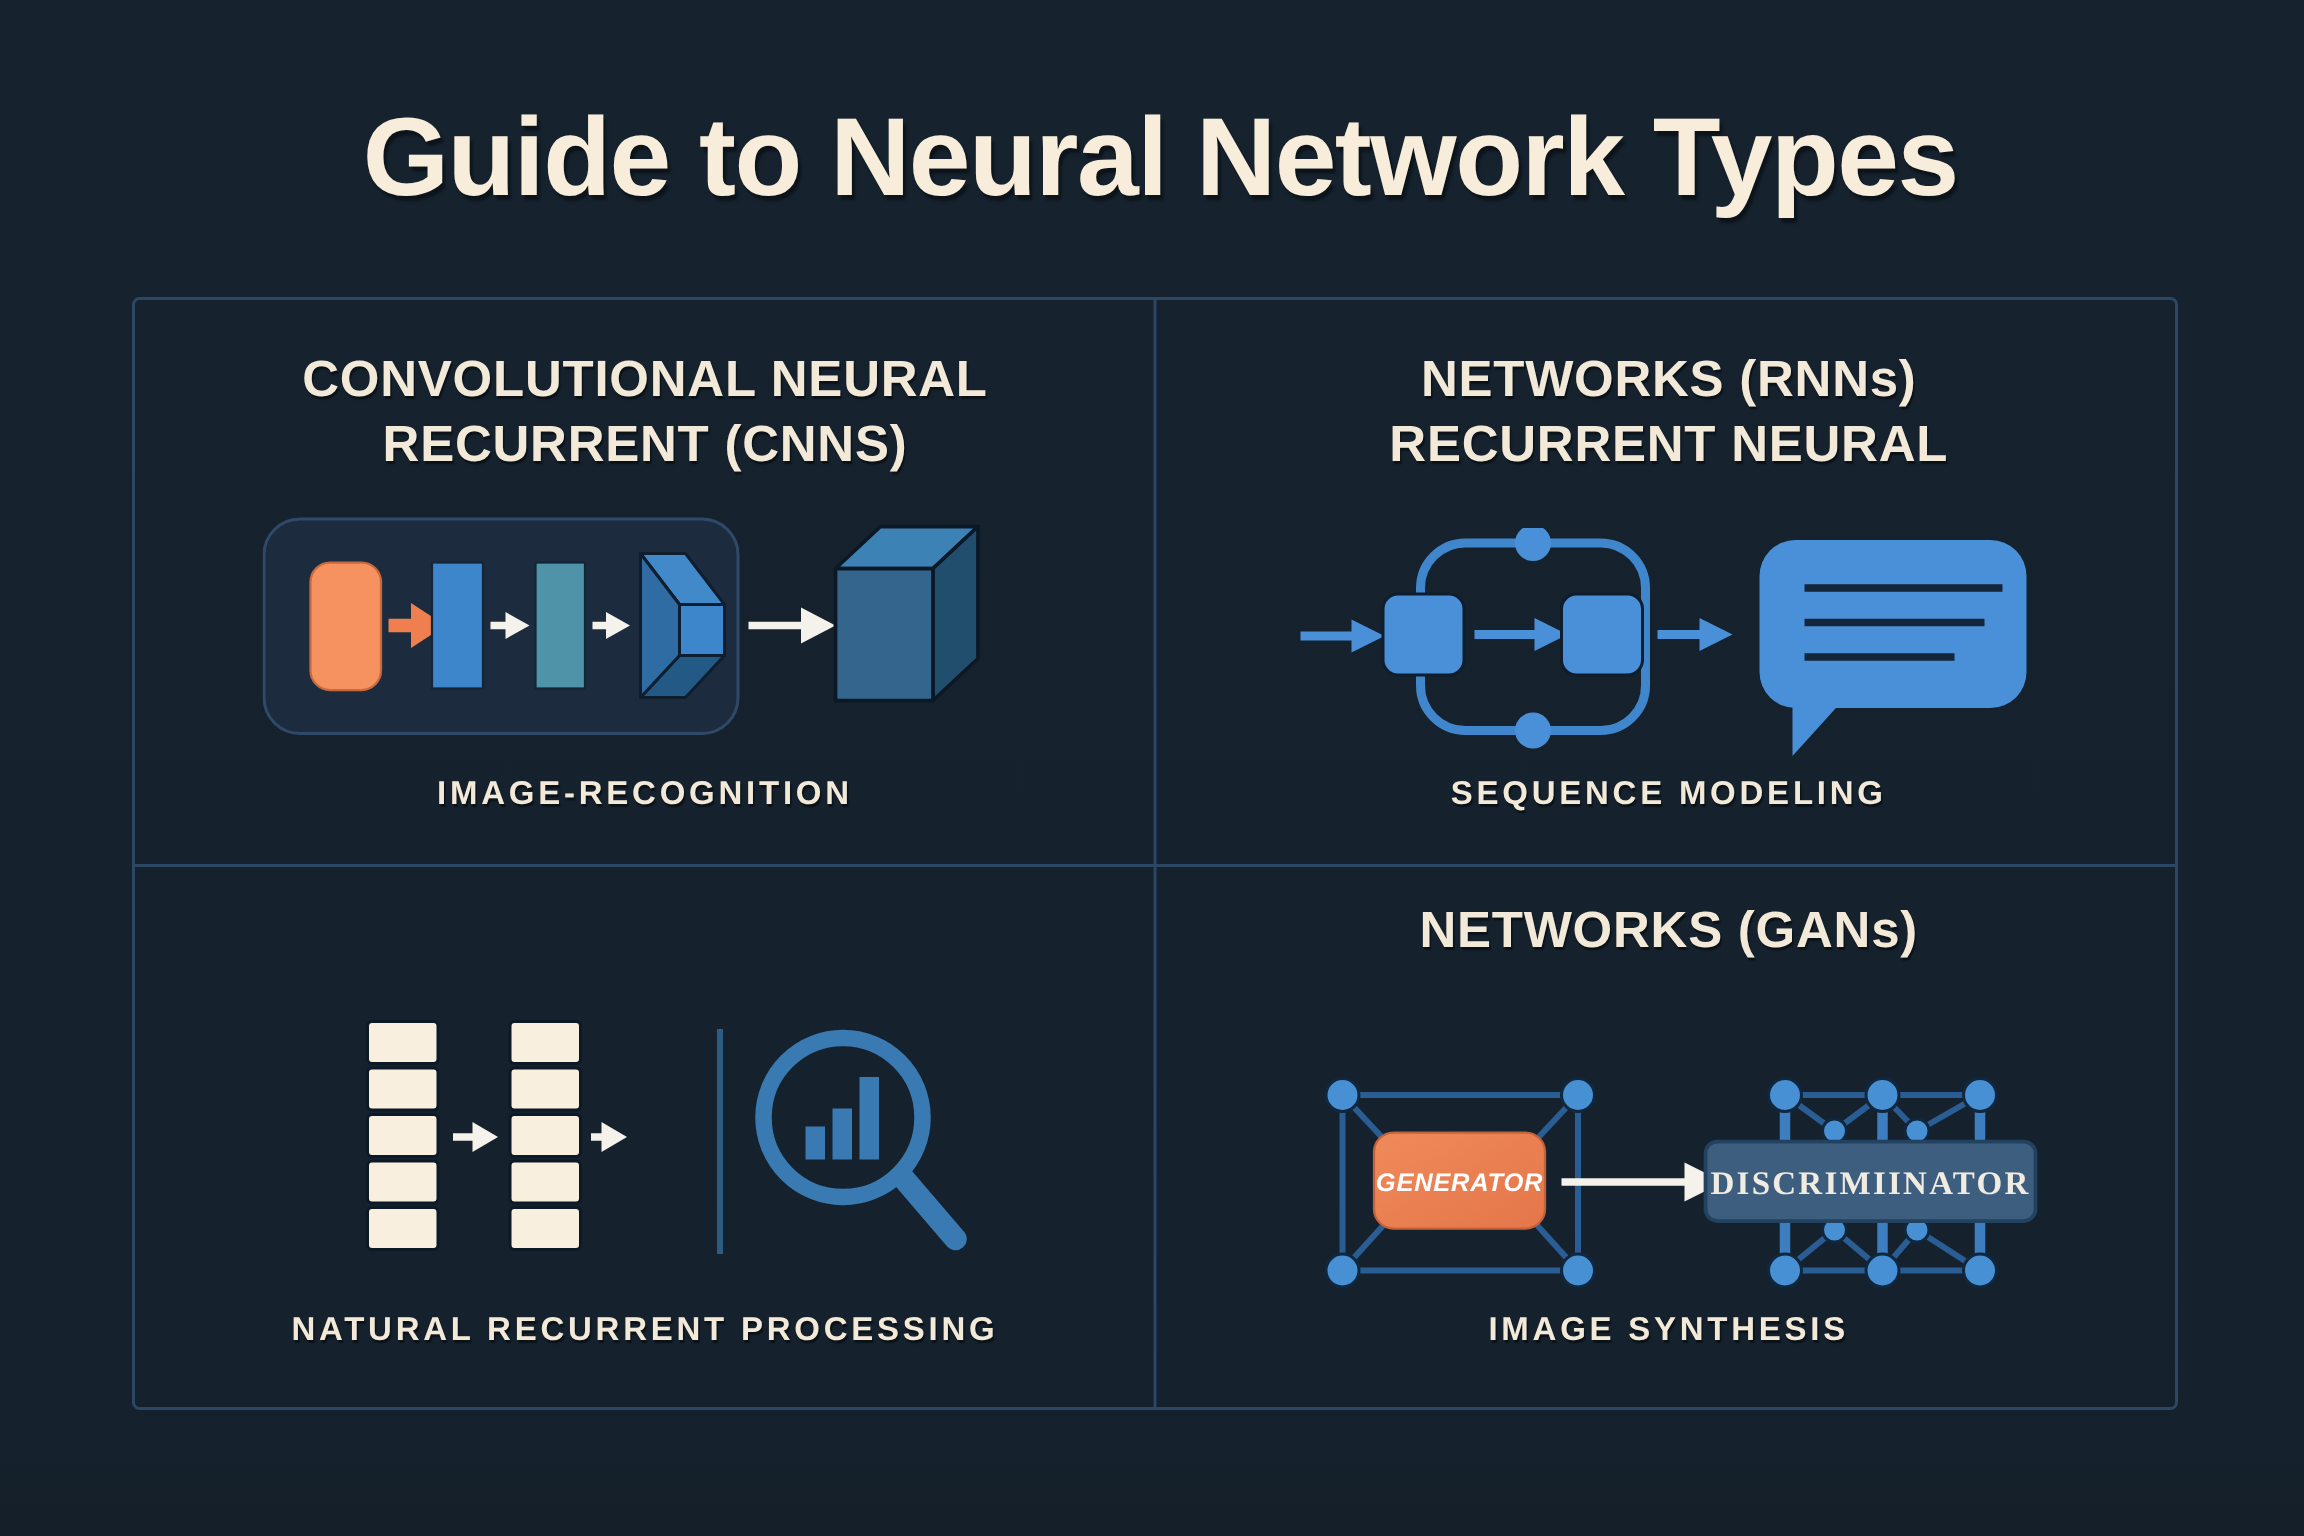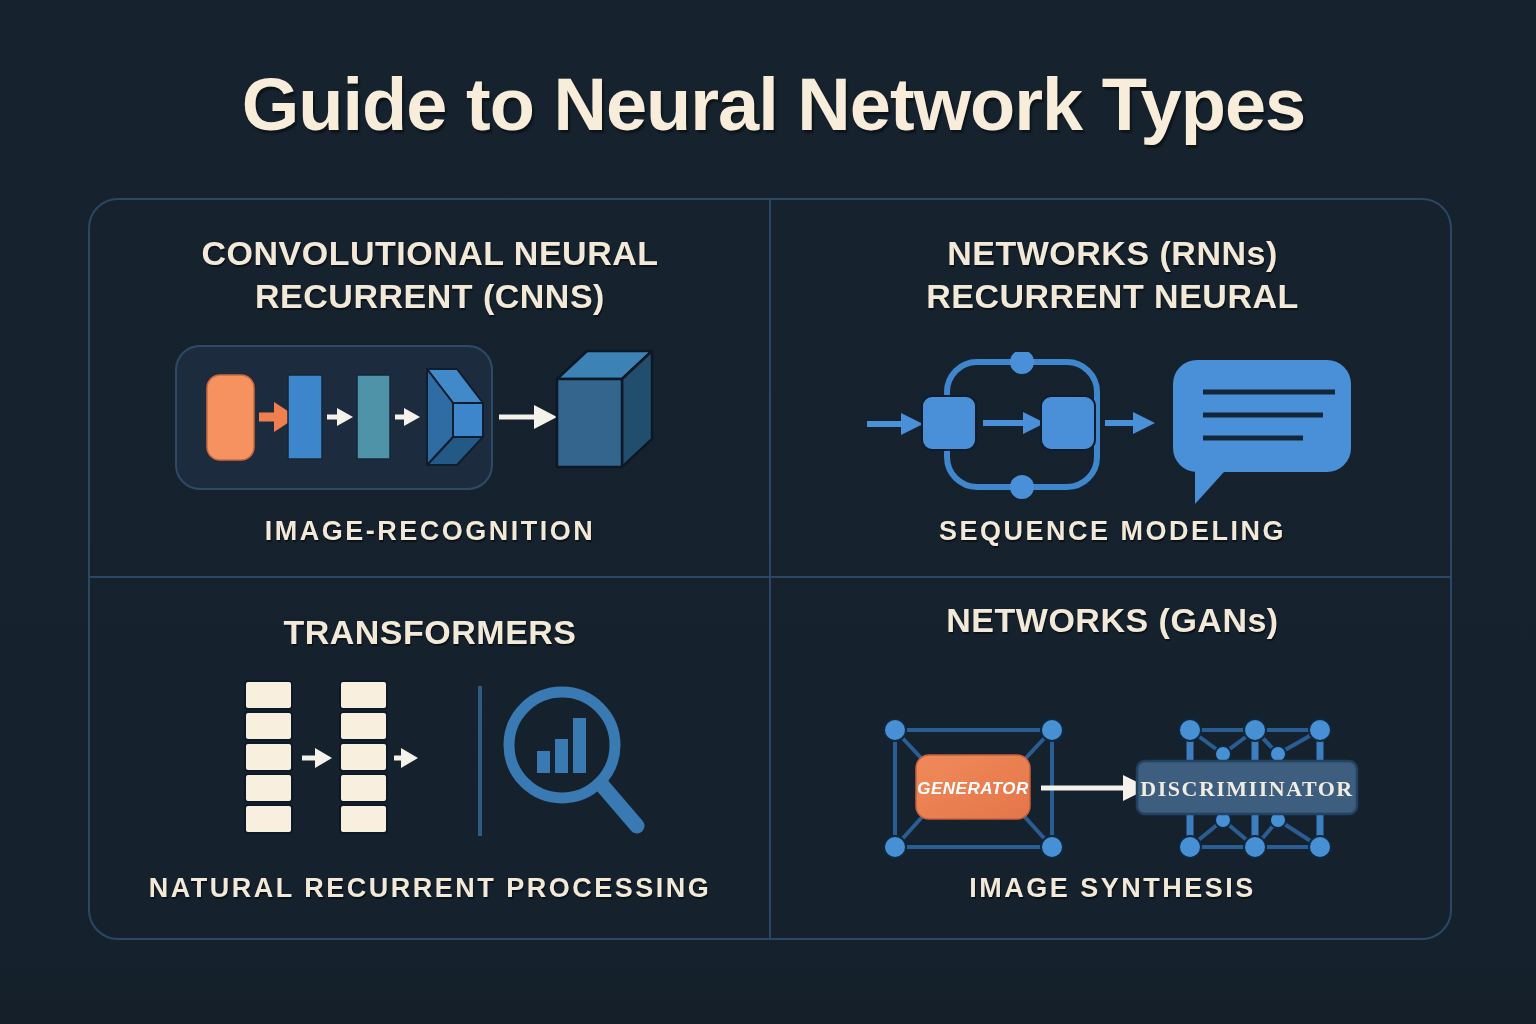--- a/index.html
+++ b/index.html
@@ -9,41 +9,41 @@
     font-family:"Liberation Sans",sans-serif;
     padding-left:11px;
   }
   .title{
     position:absolute;top:62px;left:0;width:100%;margin:0;
     text-align:center;color:#f7edda;font-size:74px;font-weight:bold;
     letter-spacing:-1px;text-shadow:2px 3px 2px rgba(0,0,0,.45);
   }
   .board{
     position:absolute;left:88px;top:198px;width:1364px;height:742px;
-    border:2px solid #2b4764;border-radius:30px;box-sizing:border-box;
+    border:2px solid #2b4764;border-radius:5px;box-sizing:border-box;
   }
   .vdiv{position:absolute;left:679px;top:0;width:2px;height:100%;background:#2b4764;}
   .hdiv{position:absolute;left:0;top:376px;width:100%;height:2px;background:#2b4764;}
   .quad{position:absolute;}
   .q1{left:0;top:0;width:680px;height:377px;}
   .q2{left:681px;top:0;width:683px;height:377px;}
   .q3{left:0;top:378px;width:680px;height:364px;}
   .q4{left:681px;top:378px;width:683px;height:364px;}
   .heading{
     position:absolute;left:0;width:100%;margin:0;text-align:center;
     color:#f3e9d8;font-size:34px;font-weight:bold;line-height:43px;
     letter-spacing:.5px;text-shadow:1px 2px 1px rgba(0,0,0,.5);
   }
   .heading span{display:block;}
   .q1 .heading,.q2 .heading{top:32px;}
   .q3 .heading{top:33px;}
   .q4 .heading{top:21px;}
   .caption{
     position:absolute;left:0;width:100%;text-align:center;
-    color:#f3e9d8;font-size:27px;font-weight:bold;letter-spacing:2.5px;
+    color:#f3e9d8;font-size:22px;font-weight:bold;letter-spacing:2.5px;
     text-shadow:1px 2px 1px rgba(0,0,0,.5);
   }
   .q1 .caption,.q2 .caption{top:316px;}
   .q3 .caption,.q4 .caption{top:295px;}
   .diagram{position:absolute;}
   .svg-cnn{left:85px;top:144px;}
   .svg-rnn{left:94px;top:152px;}
   .svg-trf{left:150px;top:98px;}
   .svg-gan{left:100px;top:130px;}
   .gen-label{font:italic bold 17px "Liberation Sans",sans-serif;fill:#ffffff;letter-spacing:.5px;}
@@ -128,23 +128,20 @@
           <polygon points="330,110 330,152 368,110" fill="#4a90d8"></polygon>
           <line x1="338" y1="40" x2="470" y2="40" stroke="#14263a" stroke-width="5"></line>
           <line x1="338" y1="63" x2="458" y2="63" stroke="#14263a" stroke-width="5"></line>
           <line x1="338" y1="86" x2="438" y2="86" stroke="#14263a" stroke-width="5"></line>
         </g>
       </svg>
       <div class="caption">SEQUENCE MODELING</div>
     </section>
 
     <section class="quad q3">
-      <h2 class="heading">
-        <span>TRANSFORMERS</span>
-      </h2>
       <svg class="diagram svg-trf" width="420" height="165" viewBox="0 0 420 165">
         <g fill="#f8efdf" stroke="#0d1926" stroke-width="2">
           <rect x="5" y="5" width="47" height="28" rx="3"></rect>
           <rect x="5" y="36" width="47" height="28" rx="3"></rect>
           <rect x="5" y="67" width="47" height="28" rx="3"></rect>
           <rect x="5" y="98" width="47" height="28" rx="3"></rect>
           <rect x="5" y="129" width="47" height="28" rx="3"></rect>
         </g>
         <g>
           <line x1="62" y1="82" x2="77" y2="82" stroke="#f5f2ec" stroke-width="5"></line>

